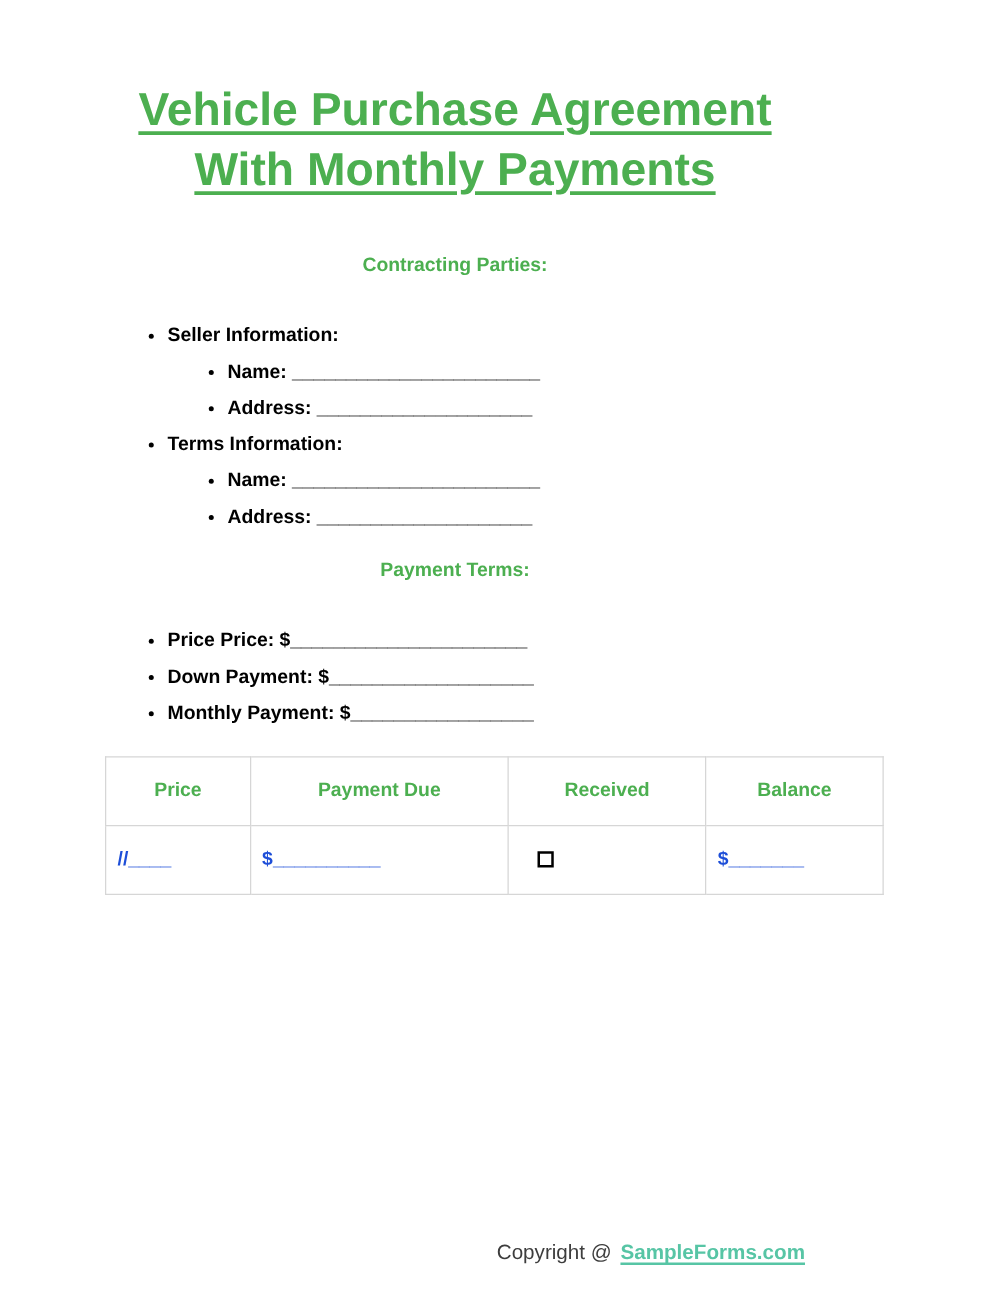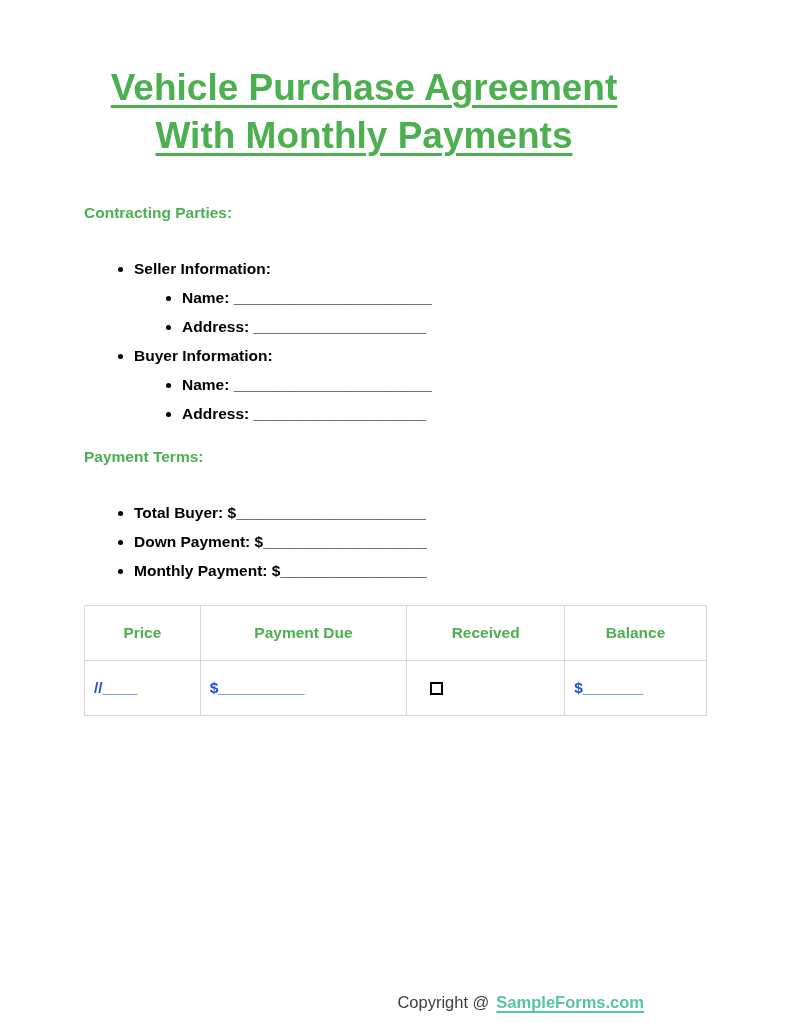--- a/index.html
+++ b/index.html
@@ -38,20 +38,21 @@
     text-decoration-thickness: 3px;
     text-underline-offset: 5px;
   }
   section { margin: 0 0 20px 0; }
   .section-heading {
     margin: 0 0 32px 0;
     font-size: 15.5px;
     line-height: 18px;
     font-weight: bold;
     color: var(--green);
+    text-align: center;
   }
   ul.l1 {
     margin: 0;
     padding: 0 0 0 50px;
     list-style: disc;
   }
   ul.l2 {
     margin: 0;
     padding: 0 0 0 48px;
     list-style: disc;
@@ -127,34 +128,34 @@
     <h2 class="section-heading">Contracting Parties:</h2>
     <ul class="l1">
       <li>
         <span>Seller Information:</span>
         <ul class="l2">
           <li>Name: _______________________</li>
           <li>Address: ____________________</li>
         </ul>
       </li>
       <li>
-        <span>Buyer Information:</span>
+        <span>Terms Information:</span>
         <ul class="l2">
           <li>Name: _______________________</li>
           <li>Address: ____________________</li>
         </ul>
       </li>
     </ul>
   </section>
 
 
   <section>
     <h2 class="section-heading">Payment Terms:</h2>
     <ul class="l1">
-      <li>Total Buyer: $______________________</li>
+      <li>Price Price: $______________________</li>
       <li>Down Payment: $___________________</li>
       <li>Monthly Payment: $_________________</li>
     </ul>
   </section>
 
   <section class="schedule">
     <table class="schedule-table">
       <colgroup>
         <col style="width:18.6%">
         <col style="width:33.2%">

